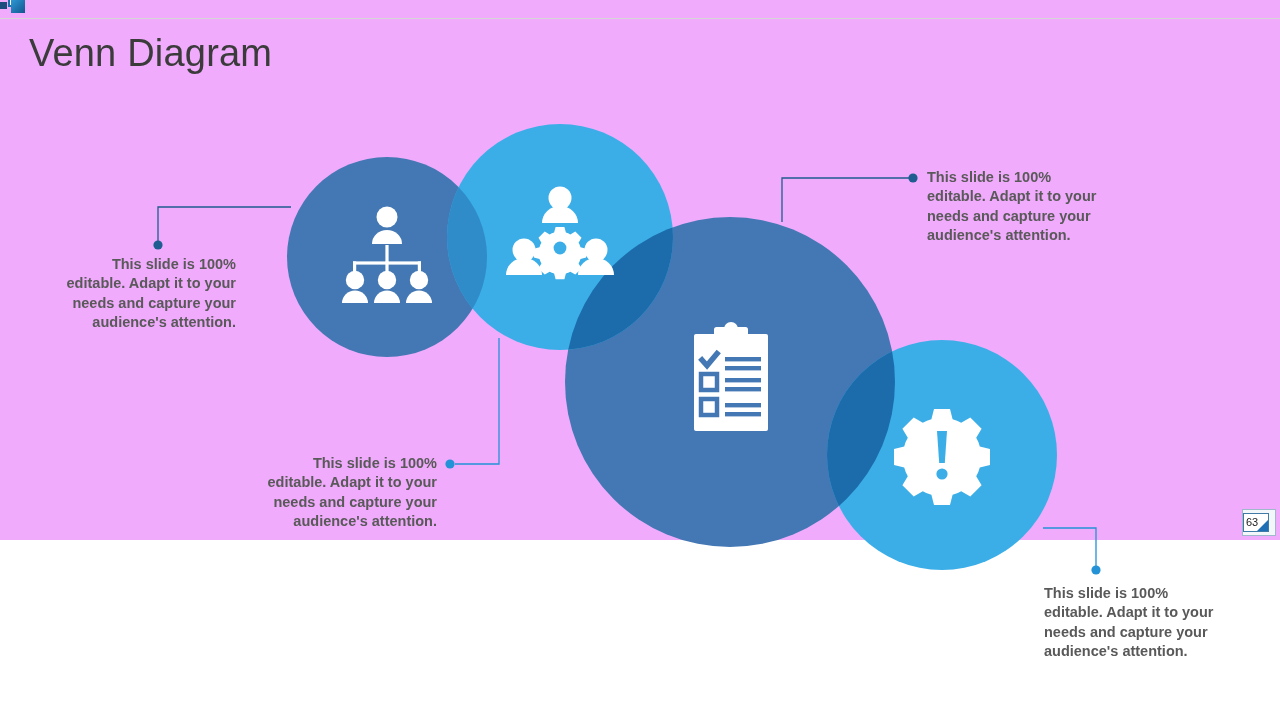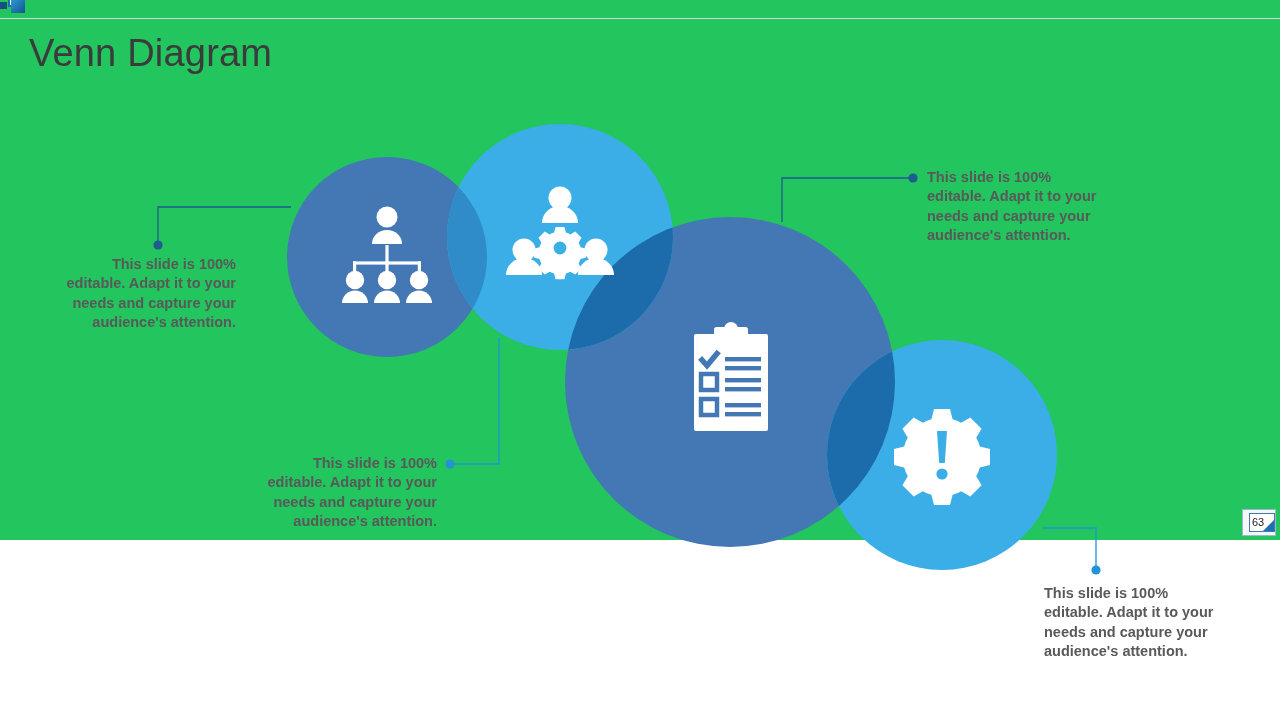--- a/index.html
+++ b/index.html
@@ -2,21 +2,21 @@
 <html><head>
 <meta charset="utf-8">
 <style>
   * { margin:0; padding:0; box-sizing:border-box; }
   html, body {
     width:1280px; height:720px;
     background:#ffffff;
     font-family:"Liberation Sans", sans-serif;
     overflow:hidden;
   }
-  .slide { position:relative; width:1280px; height:540px; background:#22c55e; }
+  .slide { position:relative; width:1280px; height:540px; background:#f0abfc; }
 
   
   .topbar {
     position:absolute; left:0; top:0; width:1280px; height:20px;
   }
   .topbar .rule {
     position:absolute; left:0; top:18px; width:1280px; height:1px;
     background:#d6d6d6;
   }
   .logo { position:absolute; left:0; top:-6px; width:34px; height:26px; }
@@ -47,21 +47,21 @@
   .t1 { left:60px;  top:255px; width:176px; text-align:right; }
   .t2 { left:261px; top:454px; width:176px; text-align:right; }
   .t3 { left:927px; top:168px; width:180px; text-align:left; }
   .t4 { left:1044px;top:584px; width:180px; text-align:left; }
 
   
   .badge {
     position:absolute; right:4px; bottom:4px;
     width:34px; height:27px;
     border:1px solid #9fb8cc; background:#f4f7fa;
-    display:flex; align-items:center; justify-content:flex-end;
+    display:flex; align-items:center; justify-content:flex-start;
   }
   .badge .screen {
     position:relative; width:26px; height:19px;
     border:1px solid #3f7ba6; background:#ffffff;
     display:flex; align-items:center; justify-content:flex-start;
   }
   .badge .num {
     font-size:11px; color:#222; line-height:11px; padding-left:2px;
     font-family:"Liberation Sans", sans-serif;
   }

